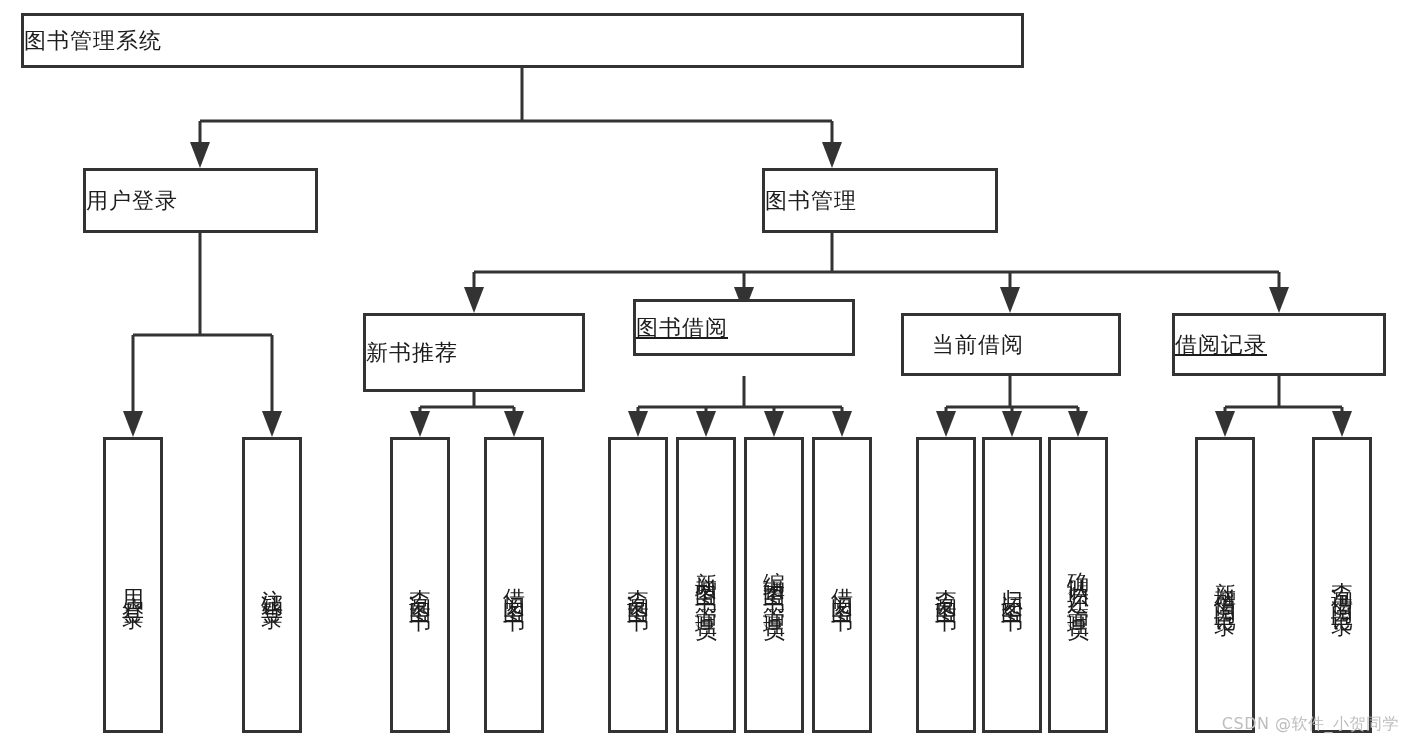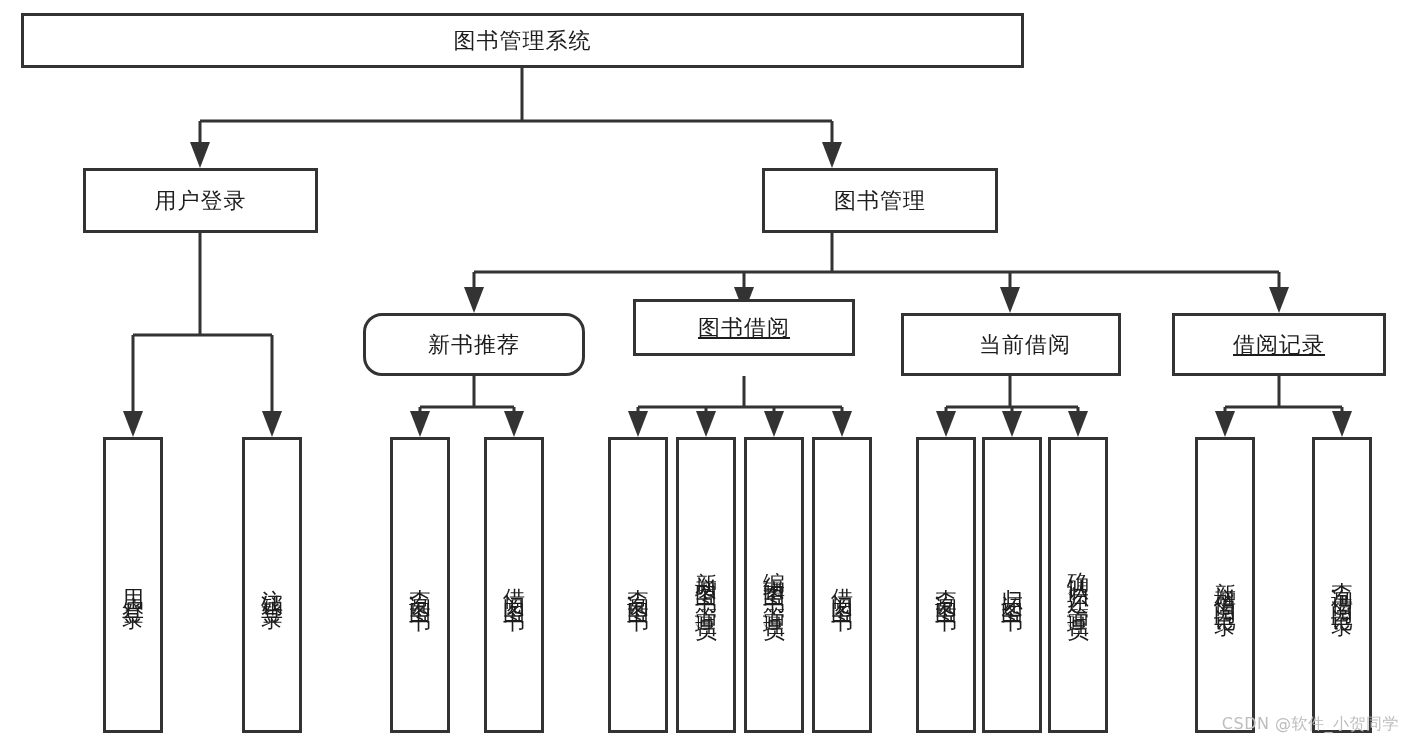--- a/index.html
+++ b/index.html
@@ -29,21 +29,21 @@
   }
   .connectors path{stroke:var(--line);stroke-width:3;fill:none;}
   .connectors polygon{fill:var(--line);}
   .hbox{
     position:absolute;
     box-sizing:border-box;
     border:3px solid var(--line);
     background:#fff;
     display:flex;
     align-items:center;
-    justify-content:center;
+    justify-content:flex-start;
     font-size:22px;
     letter-spacing:1px;
     color:var(--text);
     z-index:2;
   }
   .vbox{
     position:absolute;
     top:437px;
     width:60px;
     height:296px;
@@ -115,21 +115,21 @@
     <span>图书管理系统</span>
   </div>
 
   <div class="hbox" style="left:83px;top:168px;width:235px;height:65px;">
     <span>用户登录</span>
   </div>
   <div class="hbox" style="left:714px;top:168px;width:236px;height:65px;margin-left:48px;">
     <span>图书管理</span>
   </div>
 
-  <div class="hbox" style="left:363px;top:313px;width:222px;height:63px;border-radius:19px;">
+  <div class="hbox" style="left:363px;top:313px;width:222px;height:79px;">
     <span>新书推荐</span>
   </div>
   <div class="hbox" style="left:633px;top:299px;width:222px;height:57px;text-decoration:underline;">
     <span>图书借阅</span>
   </div>
   <div class="hbox" style="left:901px;top:313px;width:220px;height:63px;padding-left:28px;">
     <span>当前借阅</span>
   </div>
   <div class="hbox" style="left:1172px;top:313px;width:214px;height:63px;text-decoration:underline;">
     <span>借阅记录</span>

